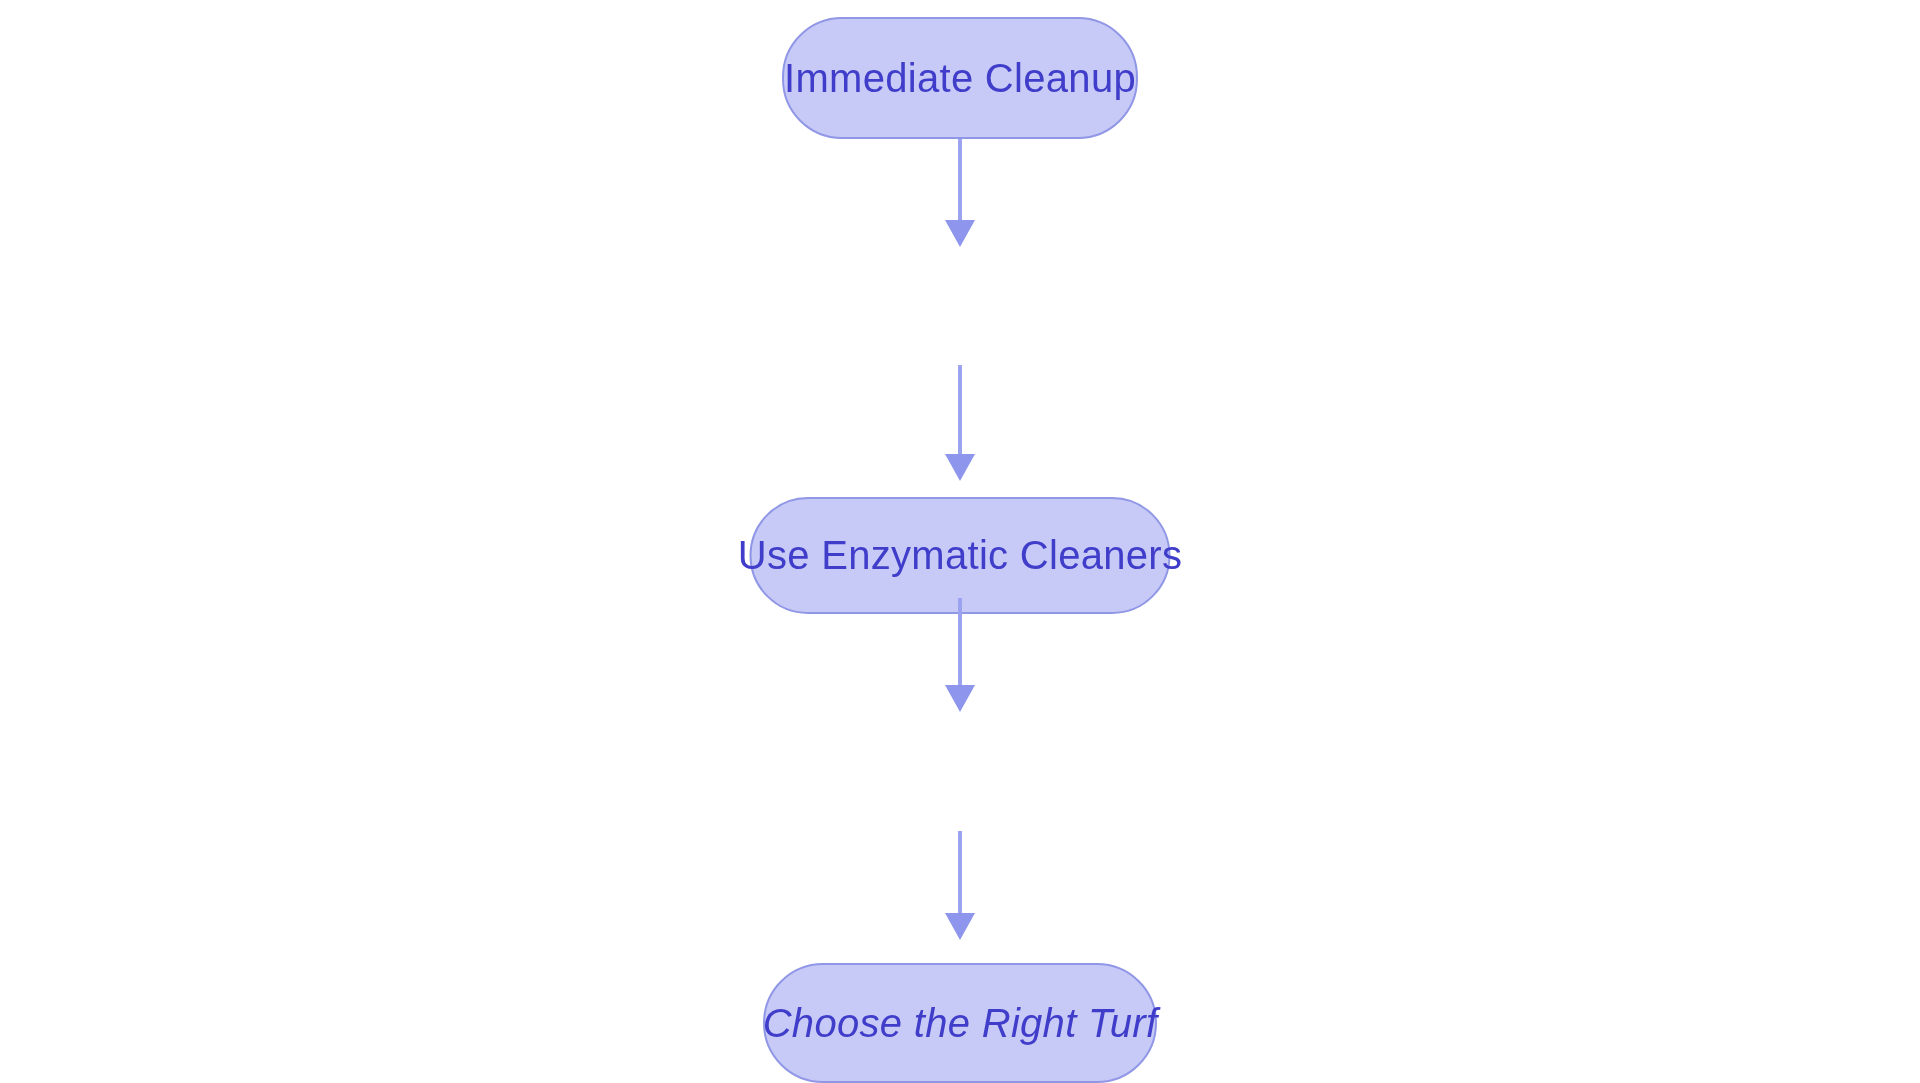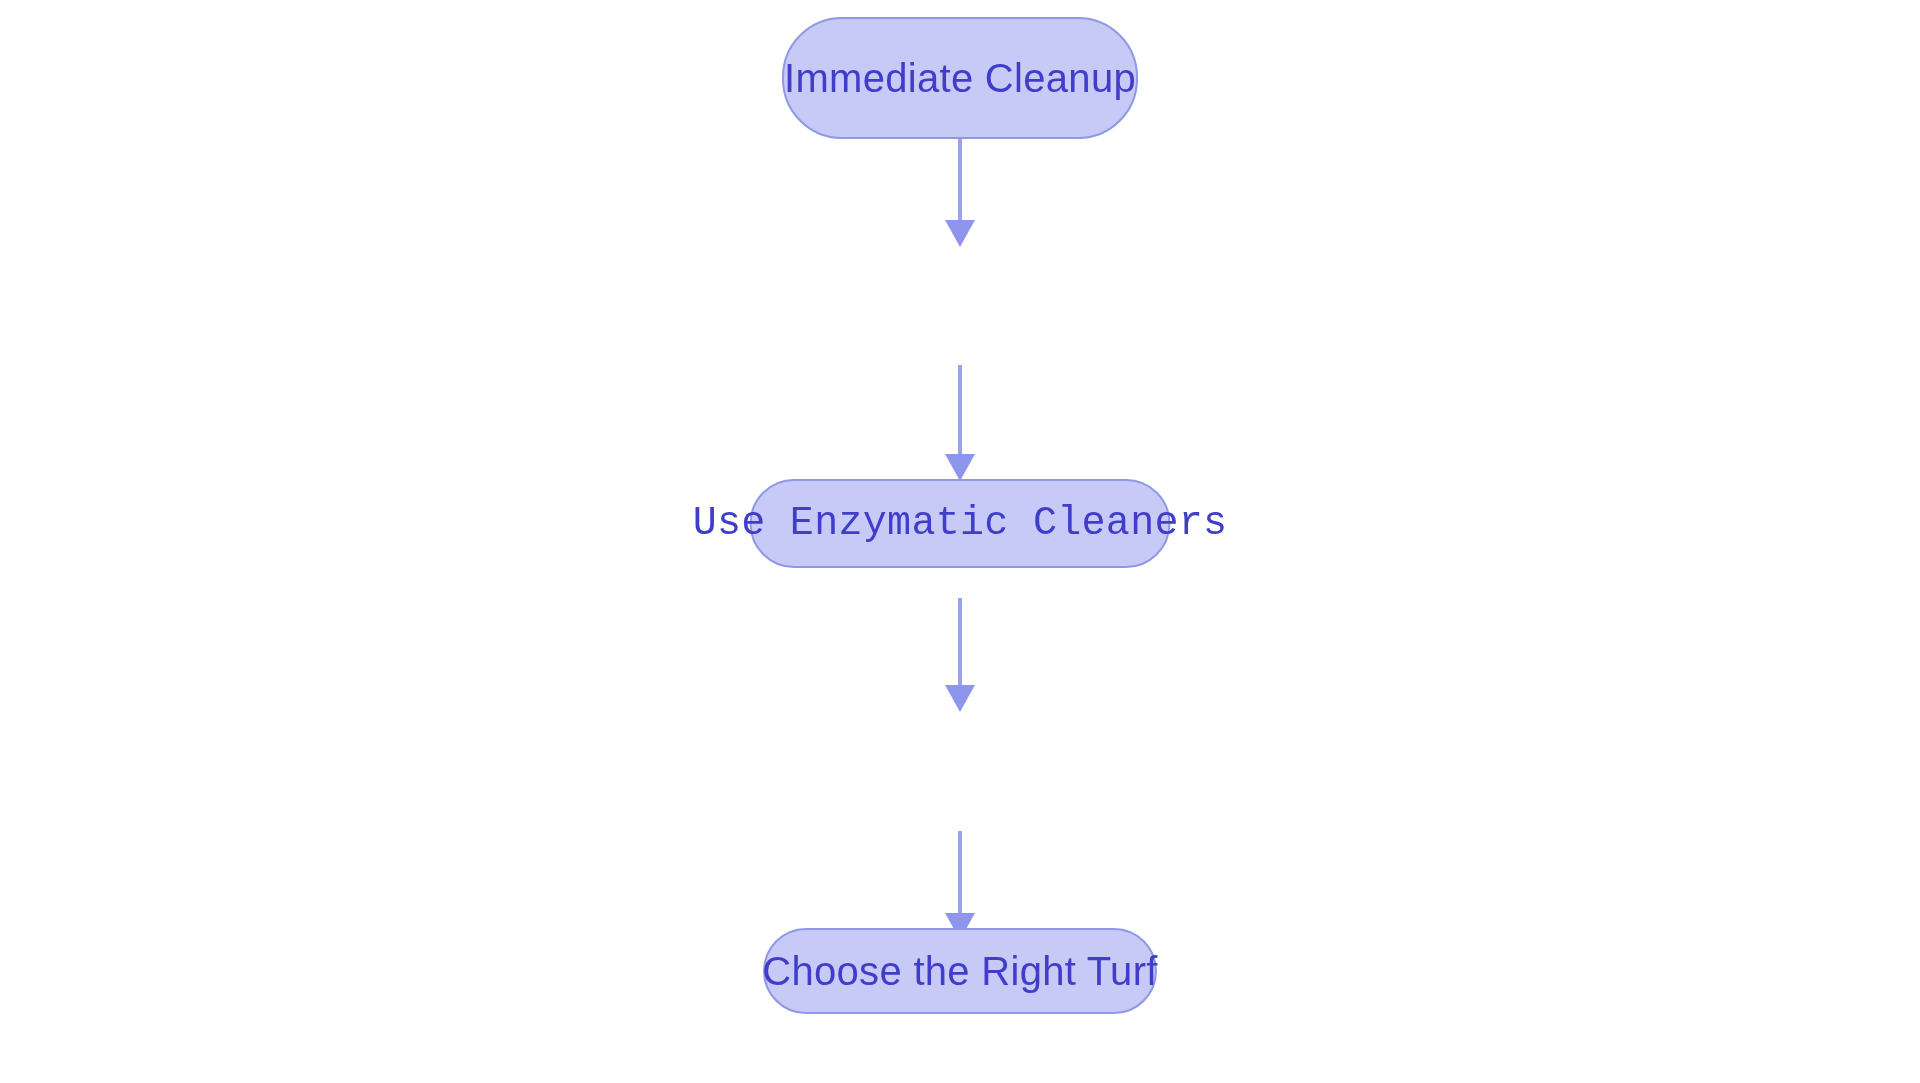--- a/index.html
+++ b/index.html
@@ -27,23 +27,23 @@
     font-size: 40px;
     letter-spacing: 0.3px;
     display: flex;
     align-items: center;
     justify-content: center;
     text-align: right;
     white-space: nowrap;
   }
   .n1 { top: 17px;  width: 356px; height: 122px; }
   .n2 { top: 247px; width: 304px; height: 118px; }
-  .n3 { top: 479px; width: 421px; height: 89px; font-family: Liberation Mono, monospace; }
+  .n3 { top: 497px; width: 421px; height: 117px; }
   .n4 { top: 712px; width: 364px; height: 119px; }
-  .n5 { top: 928px; width: 394px; height: 86px; }
+  .n5 { top: 963px; width: 394px; height: 120px; font-style: italic; }
 
   .connector {
     position: absolute;
     left: 50%;
     transform: translateX(-50%);
     width: 30px;
   }
   .c1 { top: 139px; height: 108px; }
   .c2 { top: 365px; height: 116px; }
   .c3 { top: 598px; height: 114px; }

